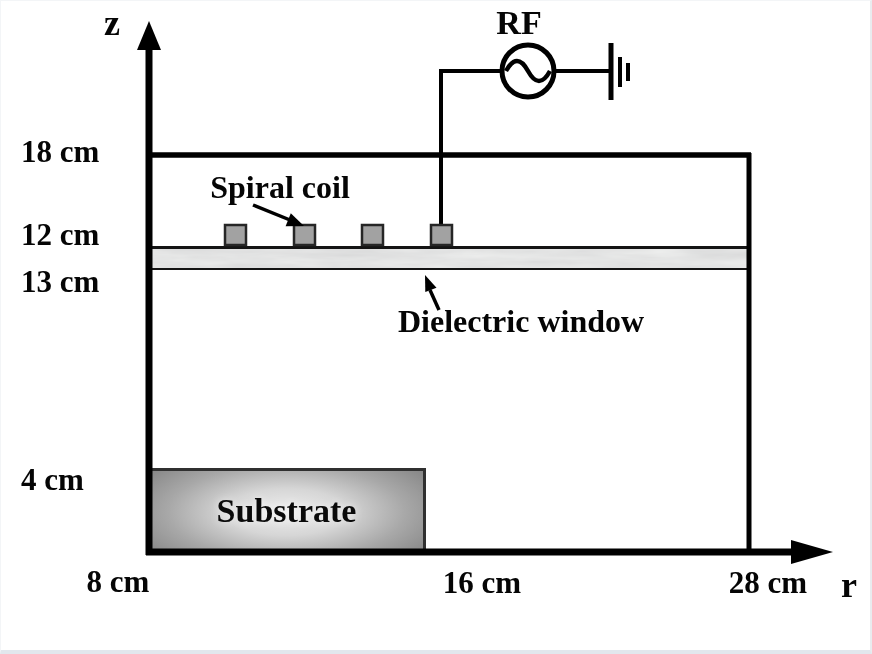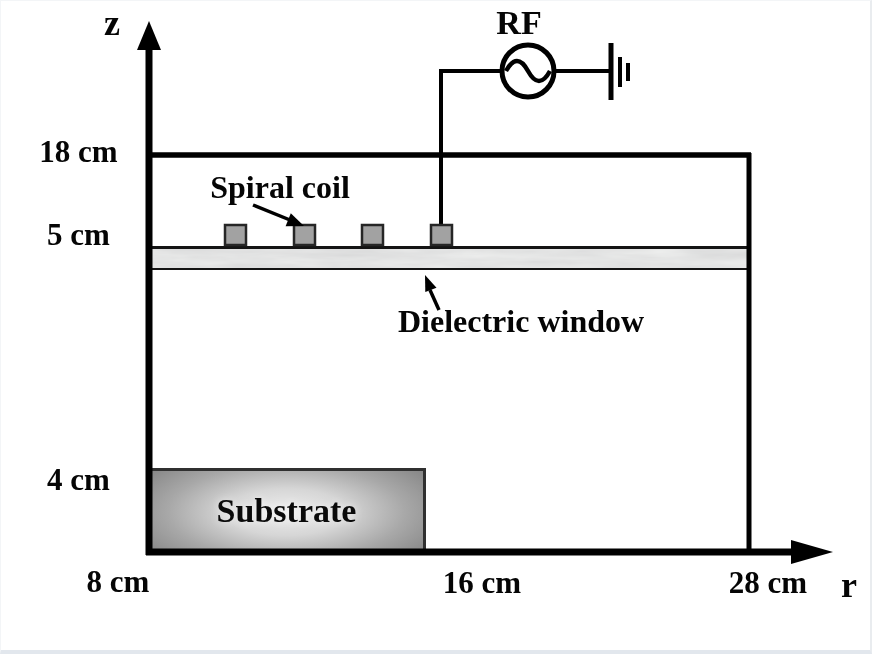--- a/index.html
+++ b/index.html
@@ -17,21 +17,21 @@
     border-bottom: 4px solid #e2e7ed;
   }
   .lbl {
     position: absolute;
     font-weight: bold;
     color: #050505;
     white-space: nowrap;
     line-height: 1.0;
   }
   .tick { font-size: 31px; }
-  .tick-left { width: 115px; text-align: center; }
+  .tick-left { width: 115px; text-align: left; }
   .center-anchor { transform: translateX(-50%); }
   .axis-letter { font-size: 36px; }
 
   .dielectric-window {
     position: absolute;
     left: 151px;
     top: 245px;
     width: 597px;
     height: 24px;
     background: #eff1ef;
@@ -127,21 +127,22 @@
     <g>
       <line x1="438" y1="309" x2="429" y2="289" stroke="#000" stroke-width="3.5"></line>
       <polygon points="424,274 435.5,286.7 424.3,291.1" fill="#000"></polygon>
     </g>
   </svg>
 
   <div class="lbl axis-letter" style="left:103px; top:4px;">z</div>
   <div class="lbl axis-letter" style="left:840px; top:566px;">r</div>
 
   <div class="lbl tick tick-left" style="left:20px; top:135px;">18 cm</div>
-  <div class="lbl tick tick-left" style="left:20px; top:218px;">5 cm</div>
+  <div class="lbl tick tick-left" style="left:20px; top:218px;">12 cm</div>
+  <div class="lbl tick tick-left" style="left:20px; top:265px;">13 cm</div>
   <div class="lbl tick tick-left" style="left:20px; top:463px;">4 cm</div>
 
   <div class="lbl tick center-anchor" style="left:117px; top:565px;">8 cm</div>
   <div class="lbl tick center-anchor" style="left:481px; top:566px;">16 cm</div>
   <div class="lbl tick center-anchor" style="left:747px; top:566px;margin-left:20px;">28 cm</div>
 
   <div class="lbl center-anchor" style="left:518px; top:5px; font-size:34px;">RF</div>
   <div class="lbl center-anchor" style="left:279px; top:170px; font-size:32px;">Spiral coil</div>
   <div class="lbl center-anchor" style="left:520px; top:304px; font-size:32px;">Dielectric window</div>
 

